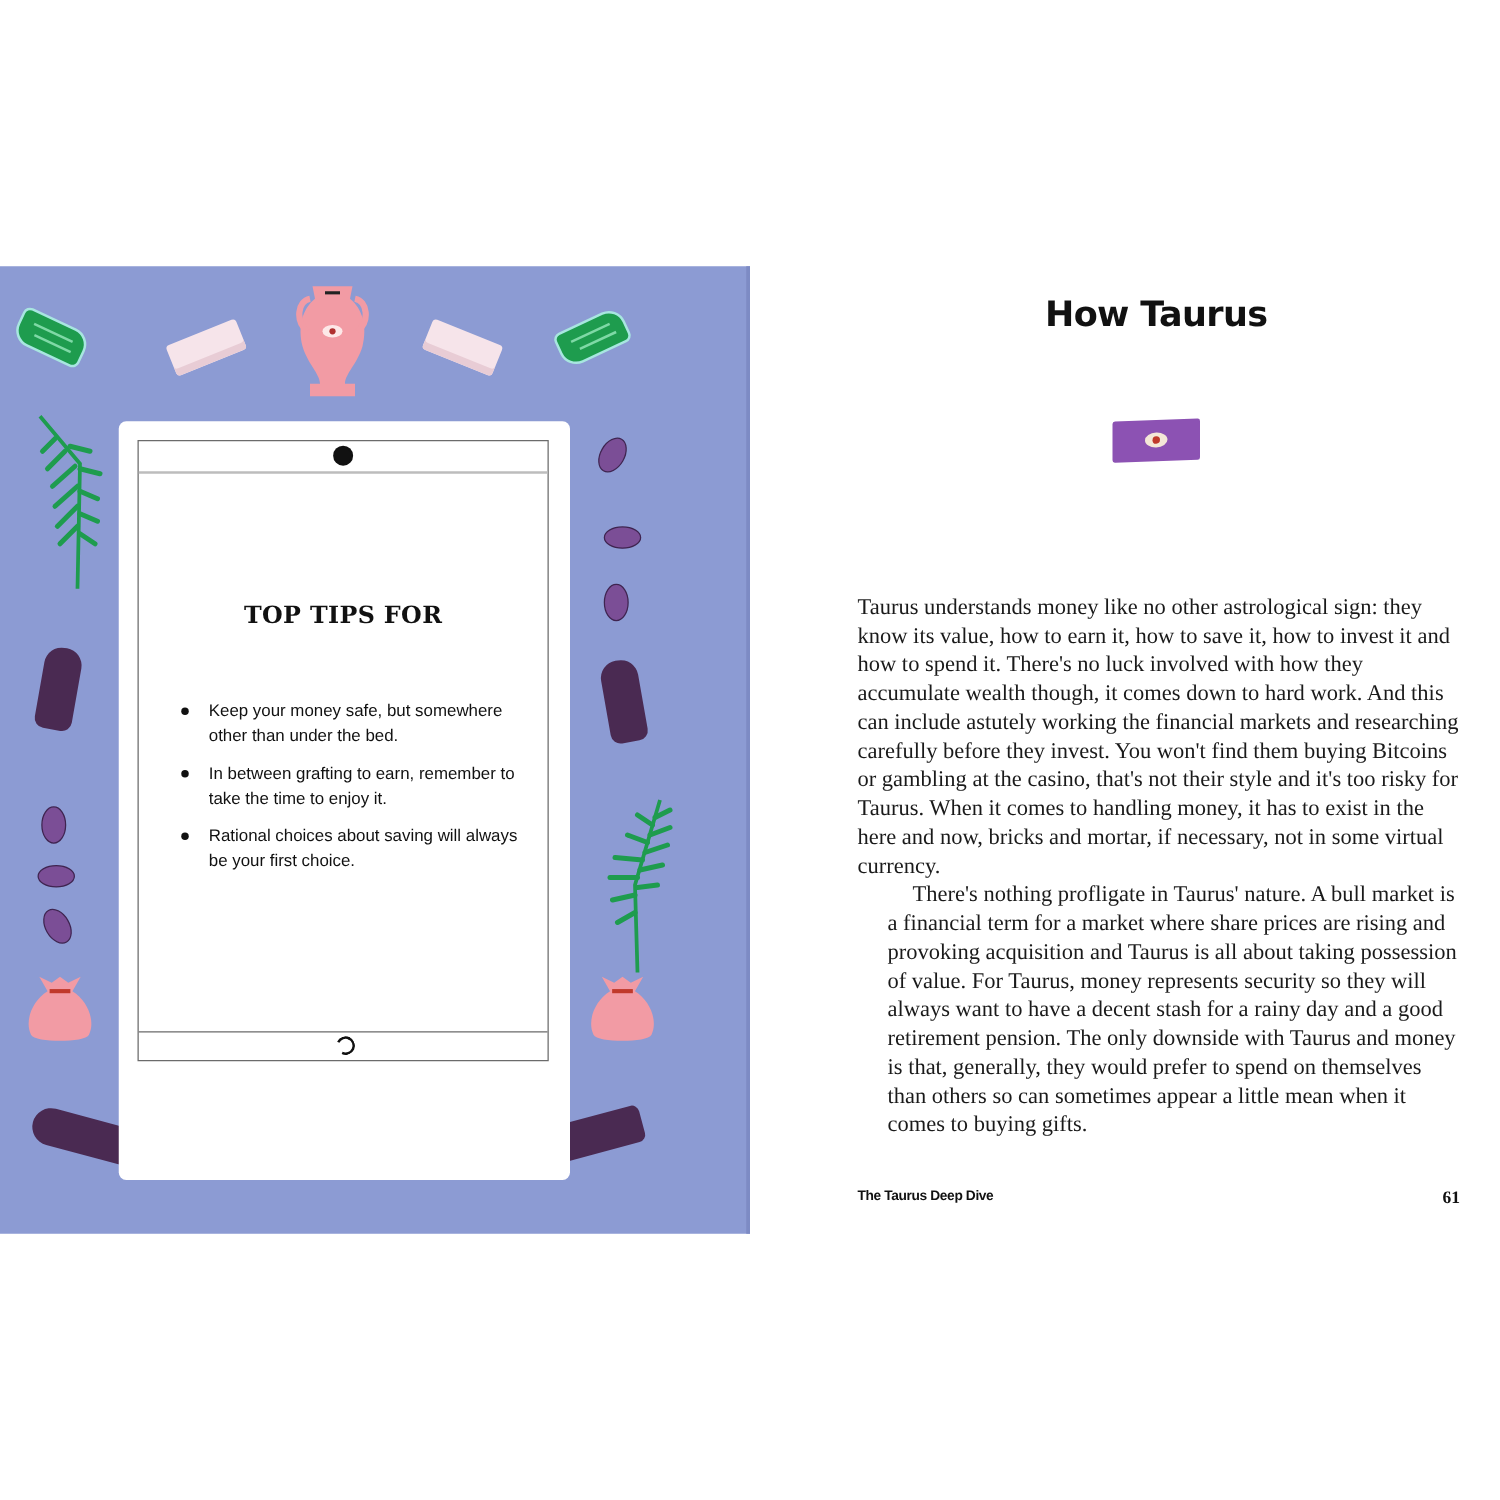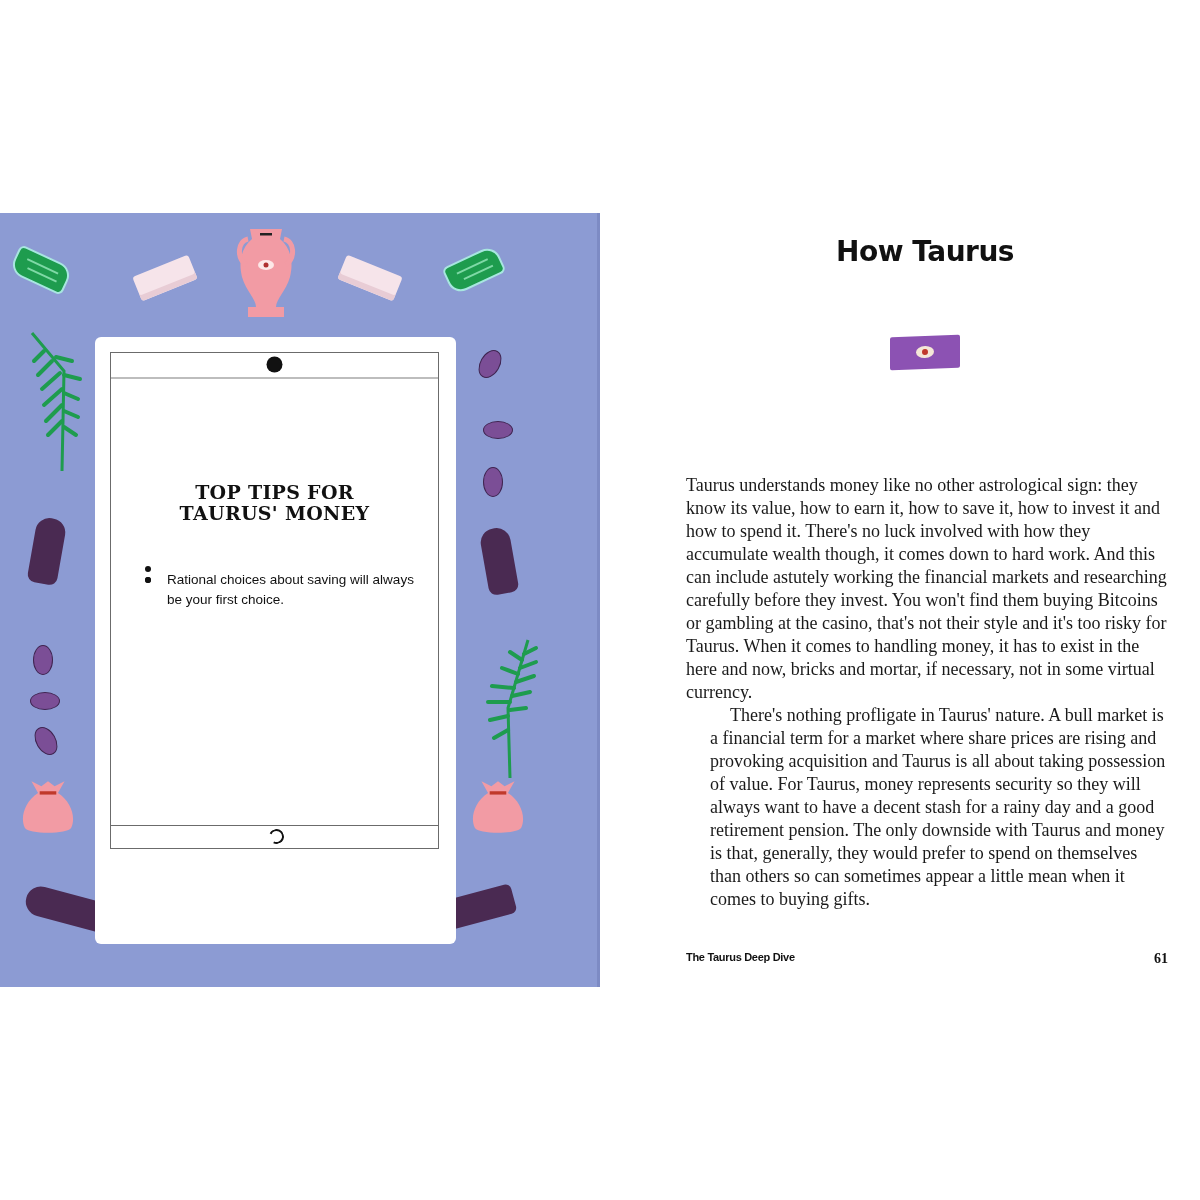--- a/index.html
+++ b/index.html
@@ -119,25 +119,24 @@
   <div class="deco gem" style="left:342px;top:692px;transform:rotate(25deg);width:50px;height:26px;"></div>
   <div class="deco hand h" style="left:435px;top:680px;transform:rotate(-15deg);"></div>
 
   <div class="card">
     <div class="card-inner">
       <div class="card-band-top">
         <span class="sun-icon"></span>
       </div>
       <div class="card-title">
         <div>TOP TIPS FOR</div>
-        <div>TAURUS' MONEY</div>
       </div>
       <ul class="tips">
-        <li><span class="bullet"></span></li>
-        <li><span class="bullet"></span></li>
+        <li><span class="bullet"></span><span>Keep your money safe, but somewhere other than under the bed.</span></li>
+        <li><span class="bullet"></span><span>In between grafting to earn, remember to take the time to enjoy it.</span></li>
         <li><span class="bullet"></span><span>Rational choices about saving will always be your first choice.</span></li>
       </ul>
       <div class="card-band-bottom">
         <span class="moon-icon"></span>
       </div>
     </div>
   </div>
 </div>
 
 <h1 class="heading" style="margin:0;">

